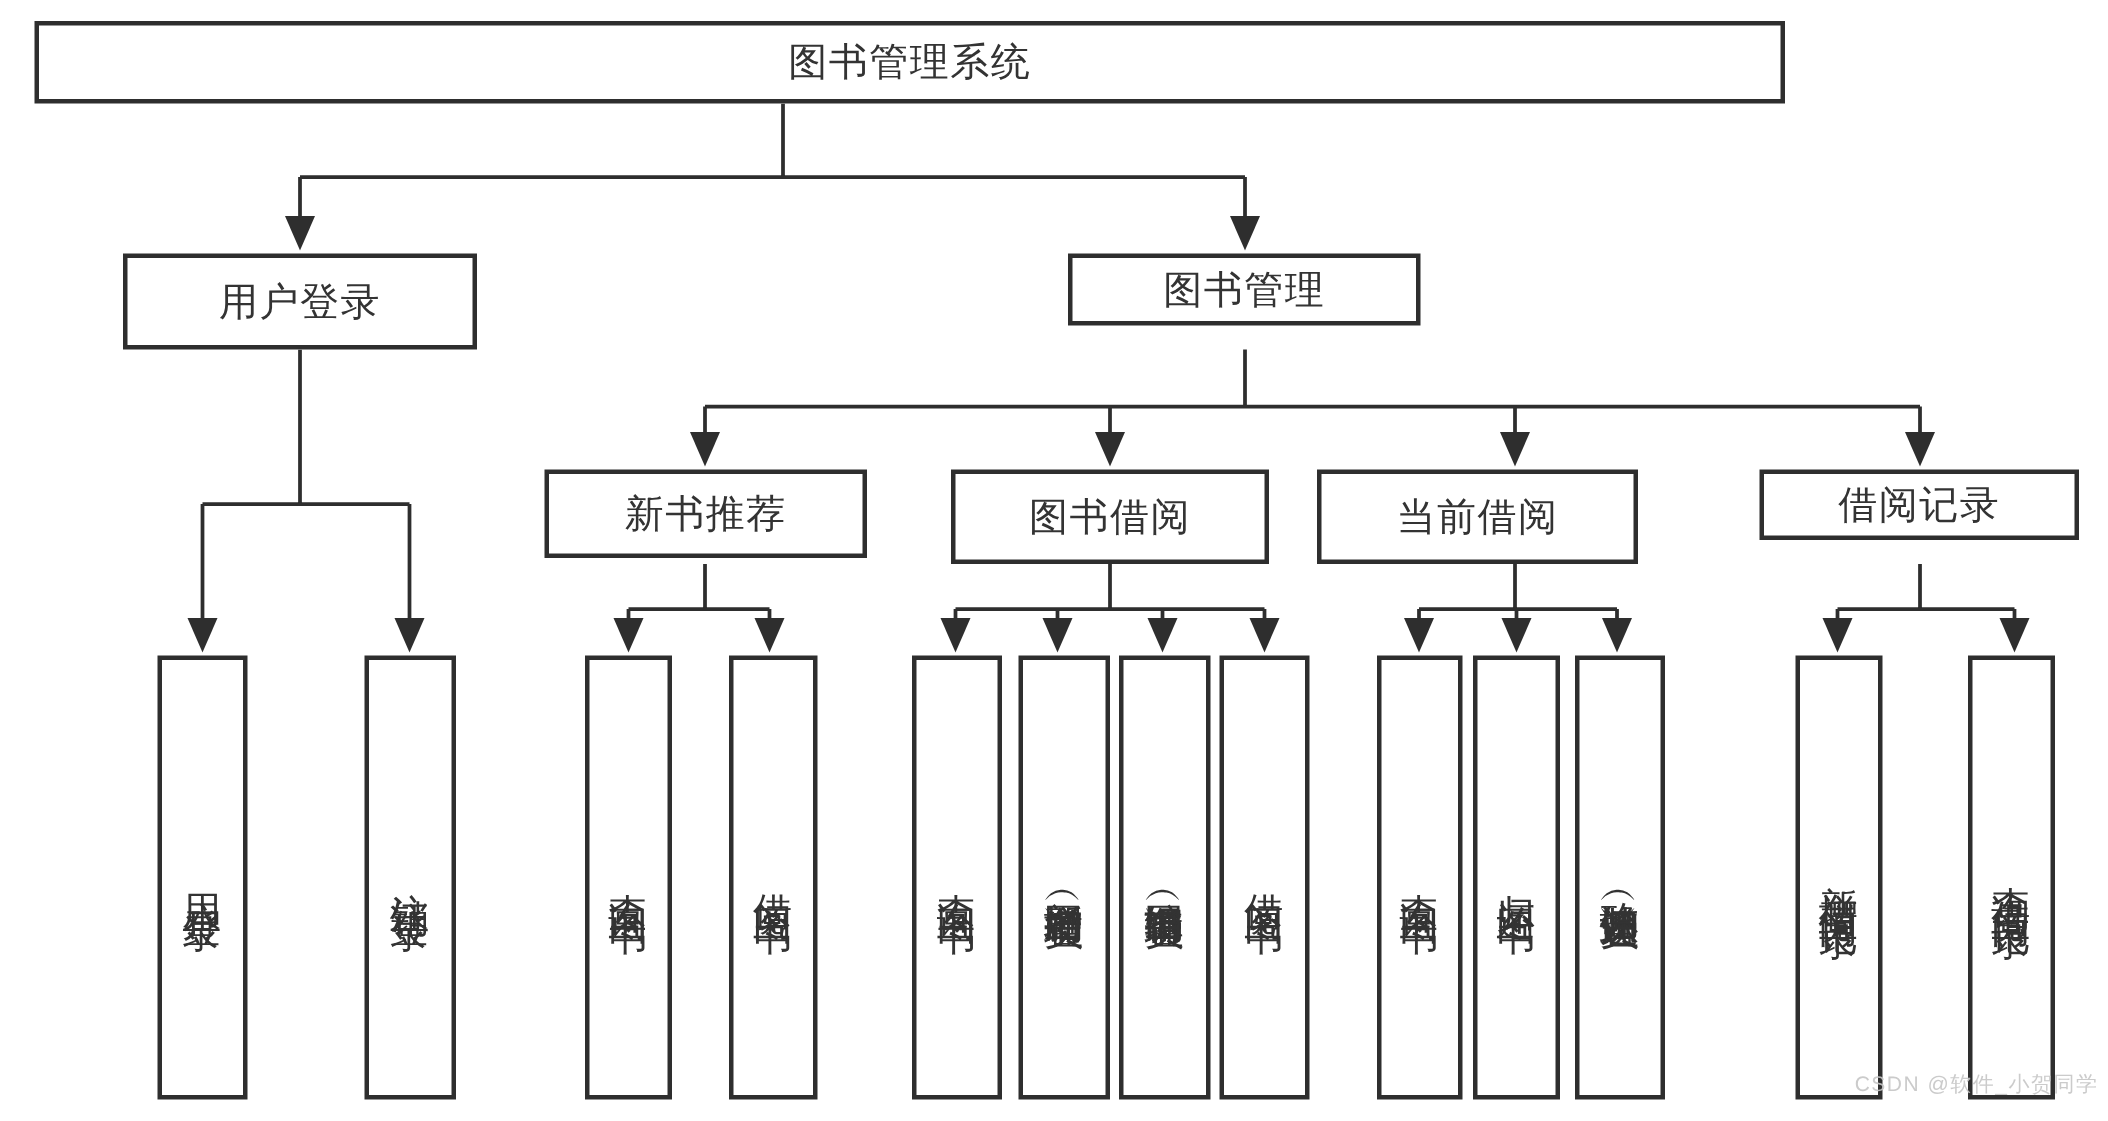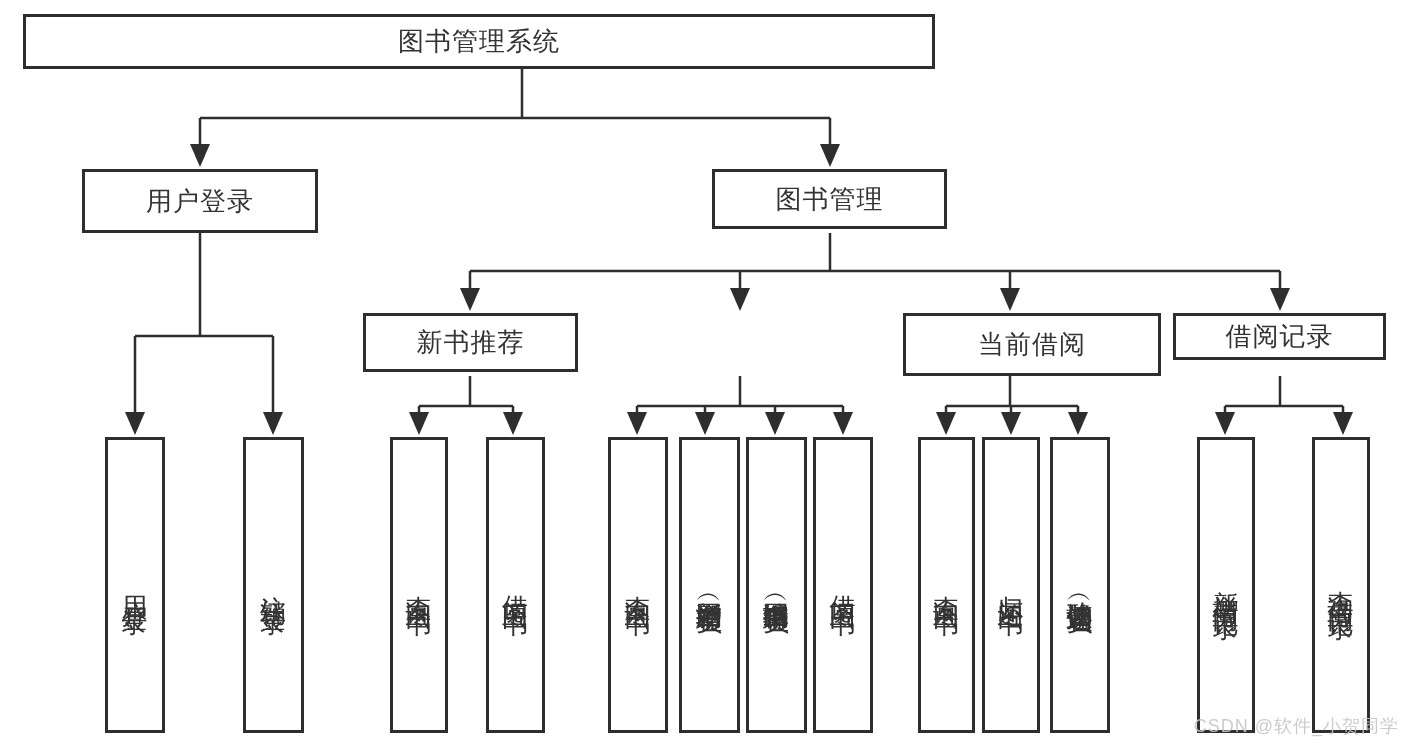--- a/index.html
+++ b/index.html
@@ -12,21 +12,21 @@
     display:flex; align-items:center; justify-content:center;
     z-index:2; font-size:26px; letter-spacing:1px; white-space:nowrap;
   }
   .leaf span {
     writing-mode:vertical-rl; text-orientation:mixed;
     letter-spacing:5px; line-height:1; white-space:nowrap;
   }
   .leaf.tight span { letter-spacing:1px; }
   .watermark {
     position:absolute; right:6px; top:714px; z-index:5;
-    font-size:18px; color:#c6c6c6; letter-spacing:1px; opacity:0.9;
+    font-size:14px; color:#c6c6c6; letter-spacing:1px; opacity:0.9;
   }
 </style>
 </head>
 <body>
 
 <div class="stage">
 
   <svg class="wires" viewBox="0 0 1405 747" aria-hidden="true">
     <g stroke="#2e2e2e" stroke-width="2.5" fill="none">
 
@@ -60,35 +60,38 @@
       <polygon points="765,412 785,412 775,435"></polygon>
       <polygon points="833,412 853,412 843,435"></polygon>
       <polygon points="936,412 956,412 946,435"></polygon>
       <polygon points="1001,412 1021,412 1011,435"></polygon>
       <polygon points="1068,412 1088,412 1078,435"></polygon>
       <polygon points="1215,412 1235,412 1225,435"></polygon>
       <polygon points="1333,412 1353,412 1343,435"></polygon>
     </g>
   </svg>
 
-  <div class="node" style="left:23px; top:14px; width:912px; height:55px;align-items:center;">
+  <div class="node" style="left:23px; top:14px; width:1167px; height:55px;align-items:center;">
     <span>图书管理系统</span>
   </div>
 
   <div class="node" style="left:82px; top:169px; width:236px; height:64px;">
     <span>用户登录</span>
   </div>
-  <div class="node" style="left:712px; top:169px; width:235px; height:60px;">
+  <div class="node" style="left:712px; top:169px; width:235px; height:48px;">
     <span>图书管理</span>
   </div>
 
   <div class="node" style="left:363px; top:313px; width:215px; height:59px;">
     <span>新书推荐</span>
   </div>
-  <div class="node" style="left:903px; top:313px; width:258px; height:63px;">
+  <div class="node" style="left:634px; top:313px; width:212px; height:63px;">
+    <span>图书借阅</span>
+  </div>
+  <div class="node" style="left:878px; top:313px; width:214px; height:63px;">
     <span>当前借阅</span>
   </div>
   <div class="node" style="left:1173px; top:313px; width:213px; height:47px;">
     <span>借阅记录</span>
   </div>
 
   <div class="node leaf" style="left:105px; top:437px; width:60px; height:296px;">
     <span>用户登录</span>
   </div>
   <div class="node leaf" style="left:243px; top:437px; width:61px; height:296px;">

